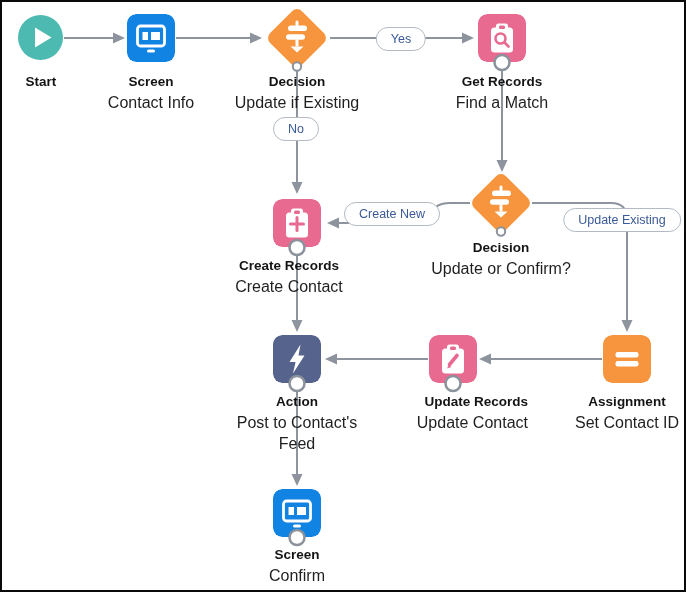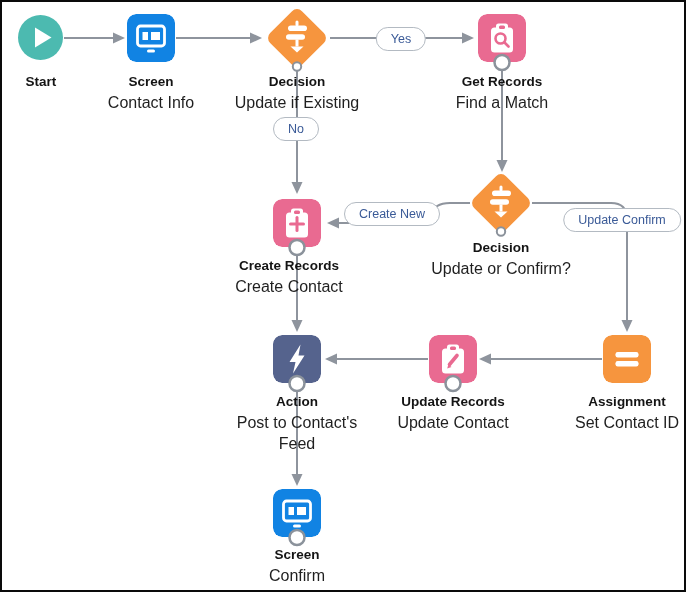--- a/index.html
+++ b/index.html
@@ -148,21 +148,21 @@
       <circle cx="295" cy="381.5" r="7.5" style="pointer-events:auto"></circle>
       <circle cx="295" cy="535.5" r="7.5" style="pointer-events:auto"></circle>
       <circle cx="295" cy="64.5" r="4.2" stroke-width="2" style="pointer-events:auto"></circle>
       <circle cx="499" cy="229.5" r="4.2" stroke-width="2" style="pointer-events:auto"></circle>
     </g>
   </svg>
 
   <div class="pill" style="left:399px;top:37px;">Yes</div>
   <div class="pill" style="left:294px;top:127px;">No</div>
   <div class="pill" style="left:390px;top:212px;">Create New</div>
-  <div class="pill" style="left:620px;top:218px;">Update Confirm</div>
+  <div class="pill" style="left:620px;top:218px;">Update Existing</div>
 
   <div class="nlabel" style="left:39px;top:69px;">
     <div class="t1">Start</div>
   </div>
   <div class="nlabel" style="left:149px;top:69px;">
     <div class="t1">Screen</div>
     <div class="t2">Contact Info</div>
   </div>
   <div class="nlabel" style="left:295px;top:69px;">
     <div class="t1">Decision</div>
@@ -177,21 +177,21 @@
     <div class="t2">Update or Confirm?</div>
   </div>
   <div class="nlabel" style="left:287px;top:253px;">
     <div class="t1">Create Records</div>
     <div class="t2">Create Contact</div>
   </div>
   <div class="nlabel" style="left:625px;top:389px;">
     <div class="t1">Assignment</div>
     <div class="t2">Set Contact ID</div>
   </div>
-  <div class="nlabel" style="left:451px;top:389px;">
+  <div class="nlabel" style="left:451px;top:389px;text-align:right;">
     <div class="t1">Update Records</div>
     <div class="t2">Update Contact</div>
   </div>
   <div class="nlabel" style="left:295px;top:389px;width:122px;">
     <div class="t1">Action</div>
     <div class="t2">Post to Contact's Feed</div>
   </div>
   <div class="nlabel" style="left:295px;top:542px;">
     <div class="t1">Screen</div>
     <div class="t2">Confirm</div>

